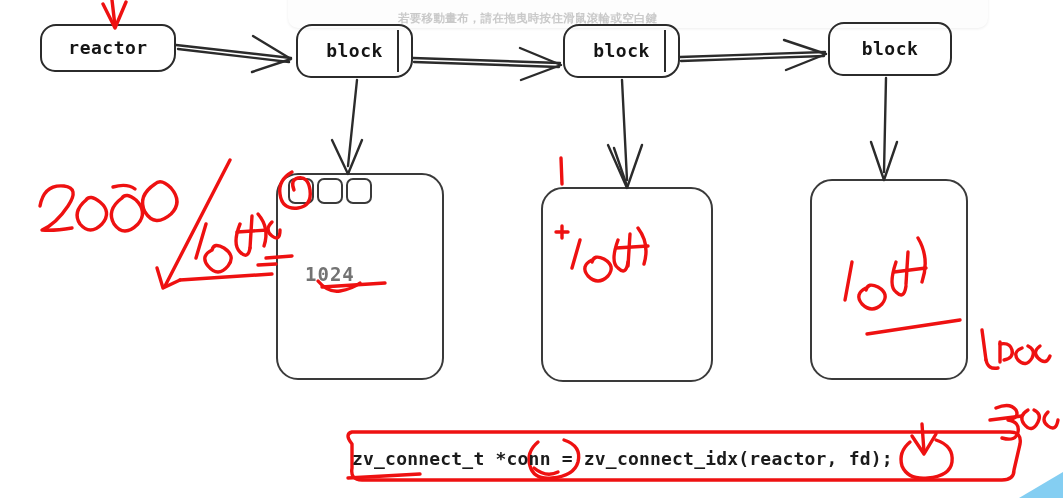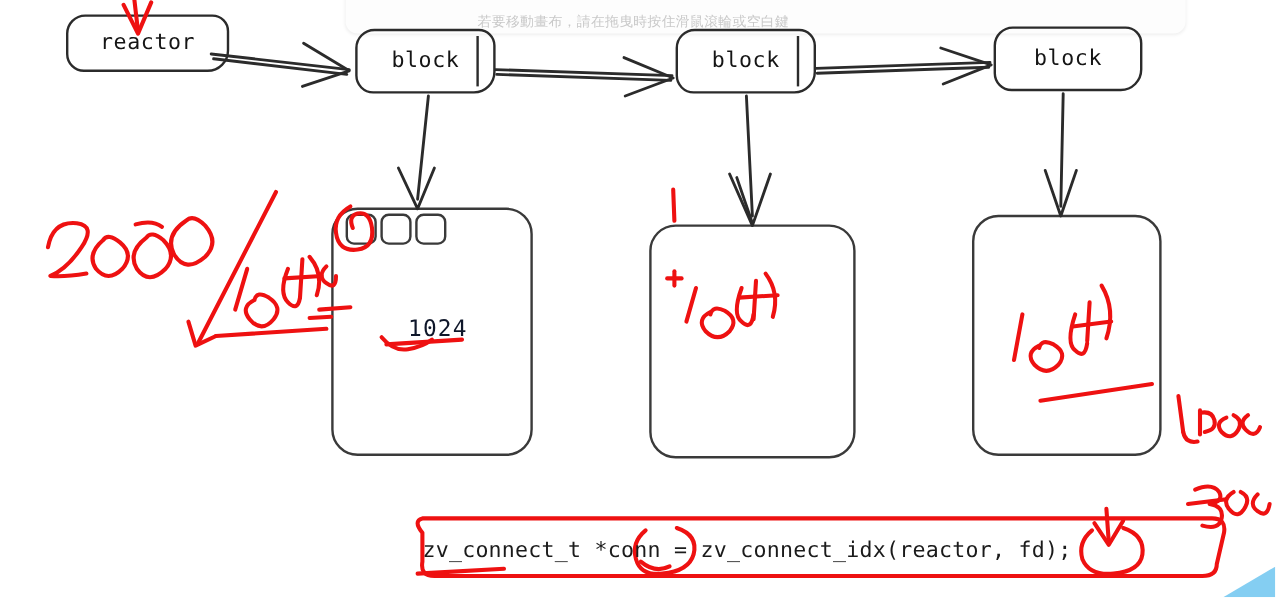--- a/index.html
+++ b/index.html
@@ -7,20 +7,21 @@
     padding: 0;
     background: #ffffff;
   }
   #canvas {
     position: relative;
     width: 1063px;
     height: 498px;
     background: #ffffff;
     overflow: hidden;
     font-family: "DejaVu Sans Mono", monospace;
+    font-weight: bold;
   }
 
   
   .hint-panel {
     position: absolute;
     left: 288px;
     top: -18px;
     width: 700px;
     height: 46px;
     background: #fdfdfd;
@@ -140,21 +141,21 @@
   }
 </style>
 </head>
 <body>
 
 <div id="canvas">
 
   <div class="hint-panel"></div>
   <div class="hint-text">若要移動畫布，請在拖曳時按住滑鼠滾輪或空白鍵</div>
 
-  <div class="node sketchy" style="left:40px; top:12px; width:136px; height:48px;margin-left:15px;">
+  <div class="node sketchy" style="left:40px; top:24px; width:136px; height:48px;">
     <span class="node-label">reactor</span>
   </div>
 
   <div class="node sketchy" style="left:296px; top:24px; width:117px; height:54px;">
     <span class="node-label">block</span>
     <span class="node-divider"></span>
   </div>
 
   <div class="node sketchy" style="left:563px; top:24px; width:117px; height:54px;">
     <span class="node-label">block</span>
@@ -162,21 +163,21 @@
   </div>
 
   <div class="node sketchy" style="left:828px; top:22px; width:124px; height:54px;">
     <span class="node-label">block</span>
   </div>
 
   <div class="body-box" style="left:276px; top:173px; width:168px; height:207px;"></div>
   <div class="slot" style="left:288px; top:178px;"></div>
   <div class="slot" style="left:317px; top:178px;"></div>
   <div class="slot" style="left:346px; top:178px;"></div>
-  <div class="body-num" style="left:340px; top:263px; color:#0f172a;">1024</div>
+  <div class="body-num" style="left:305px; top:263px; color:#737373;">1024</div>
 
   <div class="body-box" style="left:541px; top:187px; width:172px; height:195px;"></div>
 
   <div class="body-box" style="left:810px; top:179px; width:158px; height:201px;"></div>
 
   <svg class="overlay" viewBox="0 0 1063 498">
     <g stroke="#2b2b2b" stroke-width="2.4" fill="none" stroke-linecap="round" stroke-linejoin="round">
 
       <path d="M176 45 L291 58"></path>
       <path d="M178 49 L289 62"></path>

